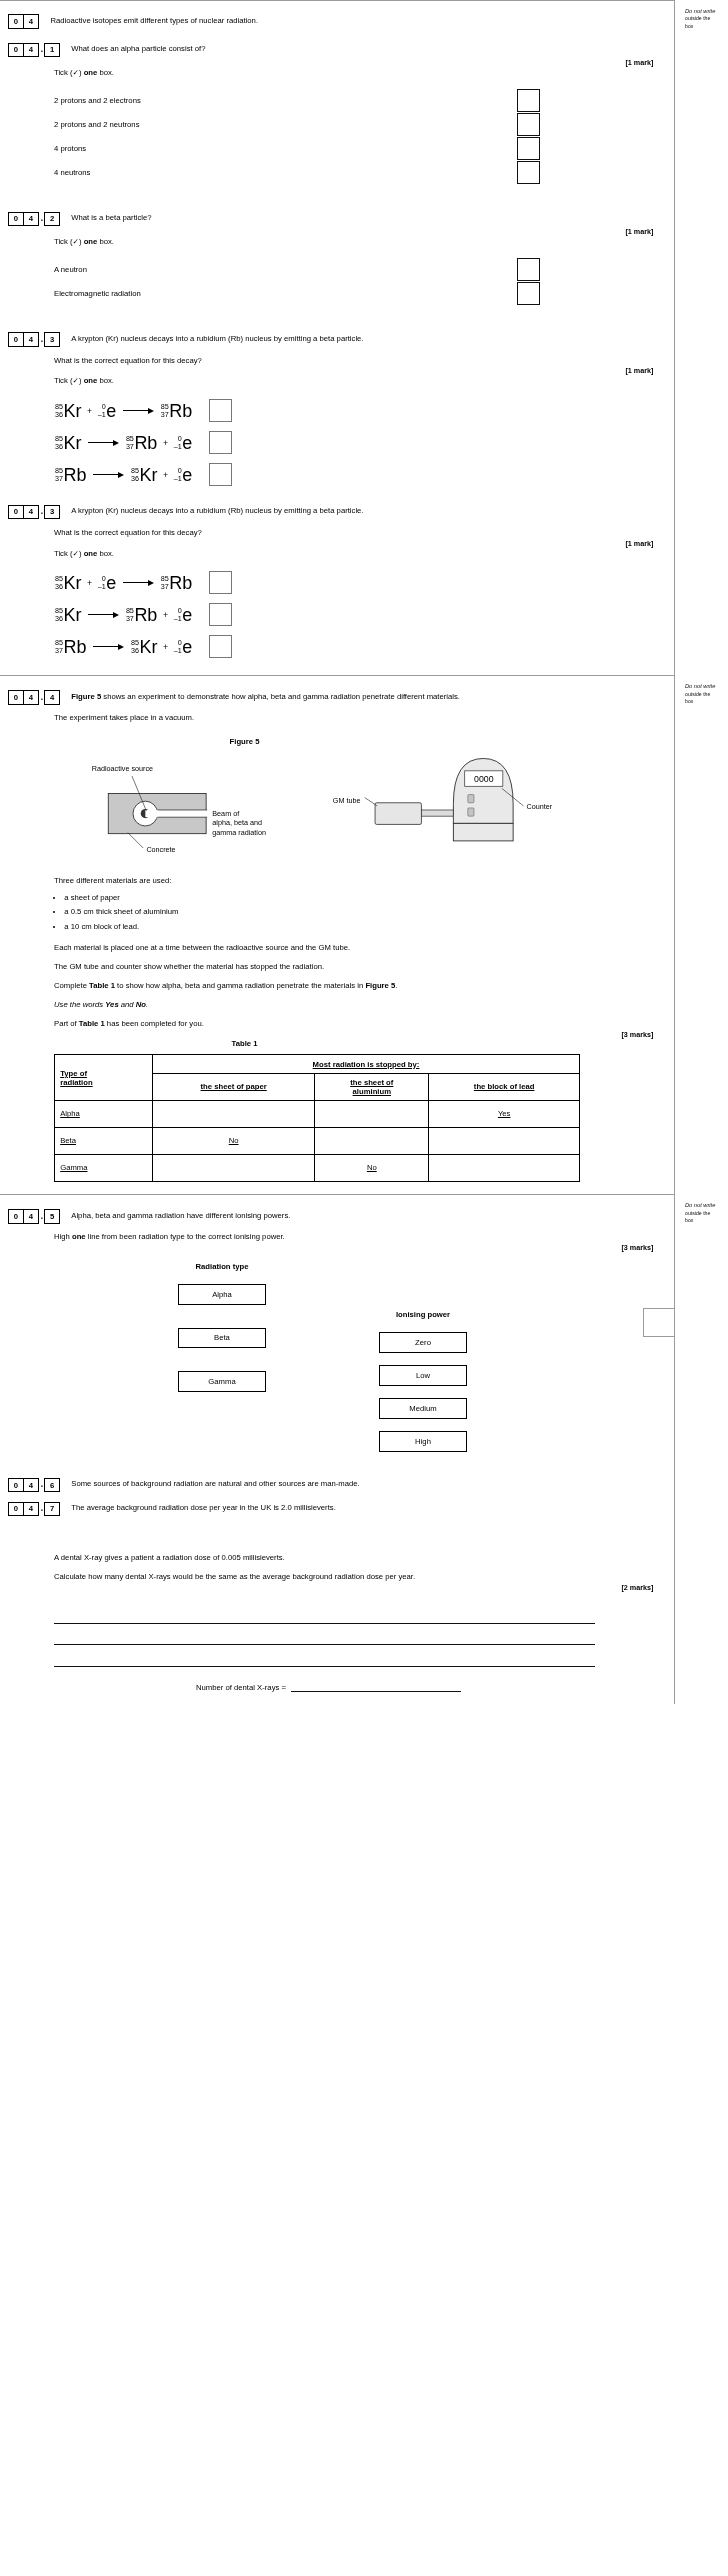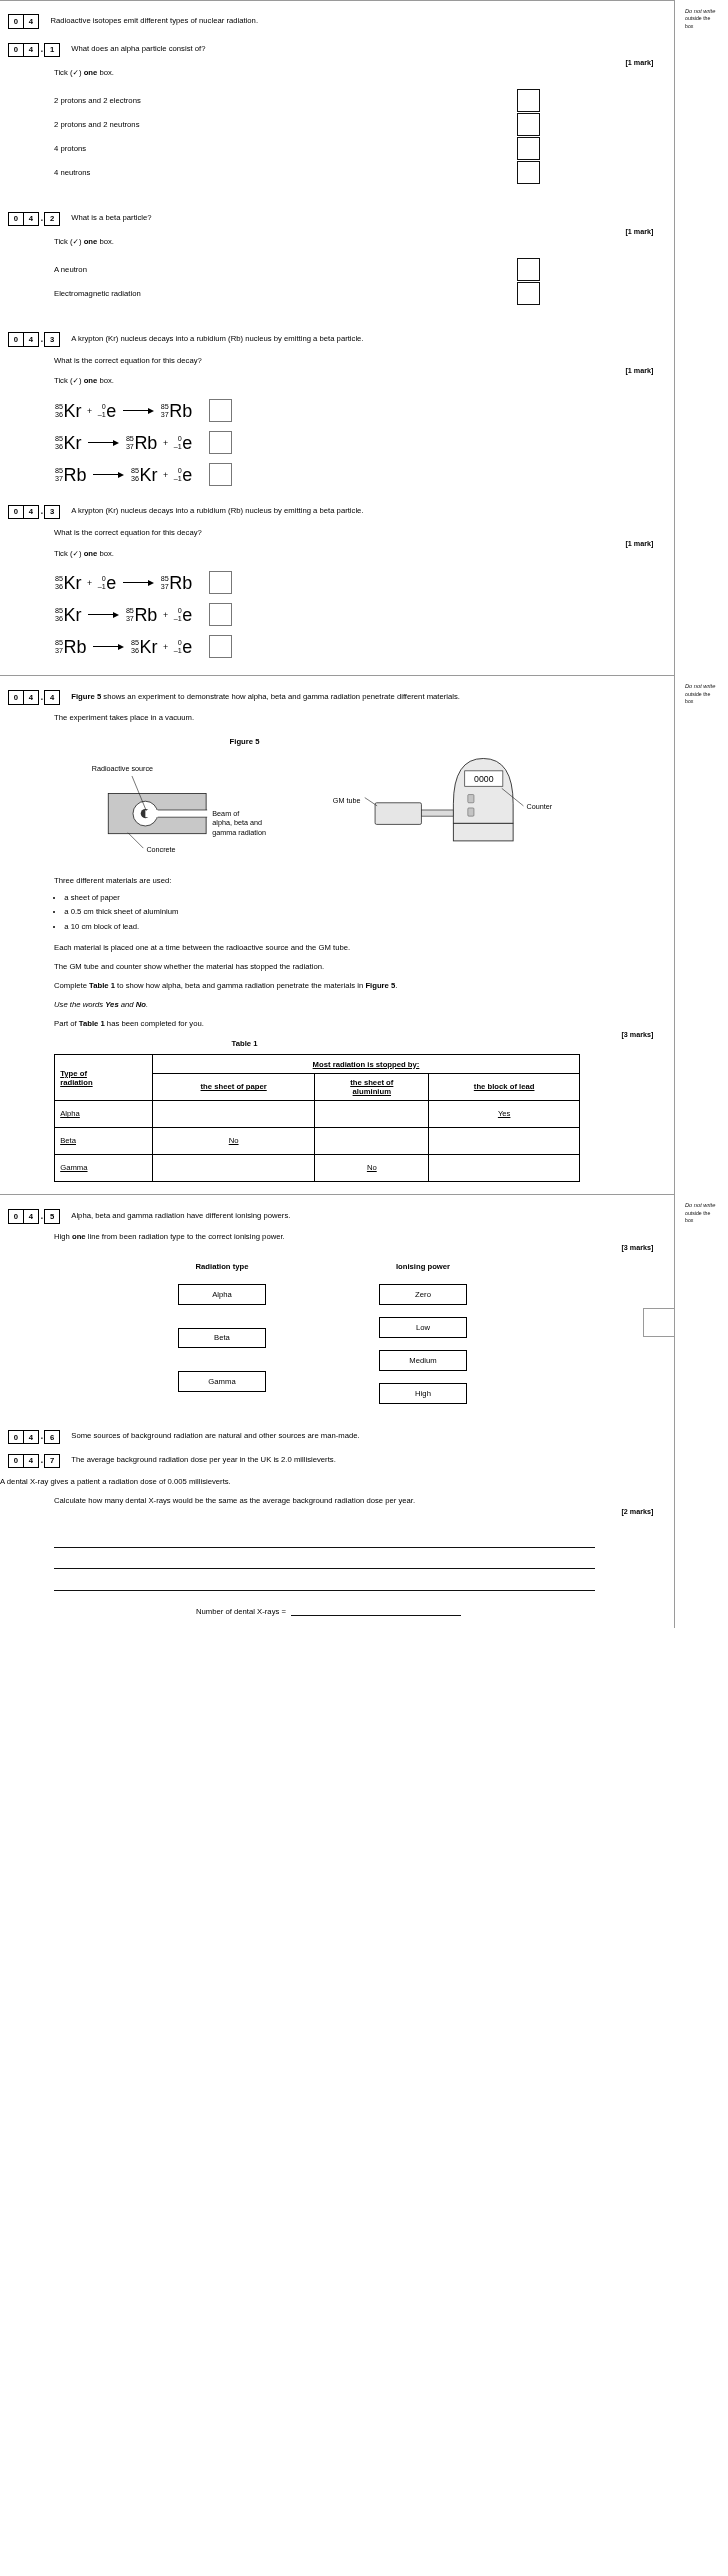--- a/index.html
+++ b/index.html
@@ -228,21 +228,21 @@
   table.t1 .c-type { width: 98px; }
   table.t1 tbody td { height: 27px; font-weight: normal; }
 
   
   .match-wrap {
     display: flex;
     padding-left: 155px;
     margin-top: 9.3px;
   }
   .match-col { width: 134px; }
-  .match-col.right { margin-left: 67px; }
+  .match-col.right { margin-left: 67px; margin-top: 48px; }
   .match-head {
     font-weight: bold;
     font-size: 7.7px;
     text-align: center;
     margin-bottom: 13.4px;
   }
   .mbox {
     width: 88px;
     height: 20.6px;
     border: 0.7px solid #000;
@@ -794,21 +794,21 @@
       <div class="qnum">
         <div class="cell">0</div>
         <div class="cell">4</div>
         <span class="dot">.</span>
         <div class="cell">7</div>
       </div>
       <div class="qbody">The average background radiation dose per year in the UK is 2.0 millisieverts.</div>
     </div>
 
     <div class="gap-s"></div>
-    <div style="" class="para">A dental X-ray gives a patient a radiation dose of 0.005 millisieverts.</div>
+    <div style="padding-left:54px;margin-top:28px;" class="para">A dental X-ray gives a patient a radiation dose of 0.005 millisieverts.</div>
     <div class="gap-s"></div>
     <div style="padding-left:54px; width:505px;" class="para">Calculate how many dental X-rays would be the same as the average background radiation dose per year.</div>
 
     <div class="marks">[2 marks]</div>
 
     <div class="ans-lines">
       <div class="ans-line"></div>
       <div class="ans-line"></div>
       <div class="ans-line"></div>
     </div>

